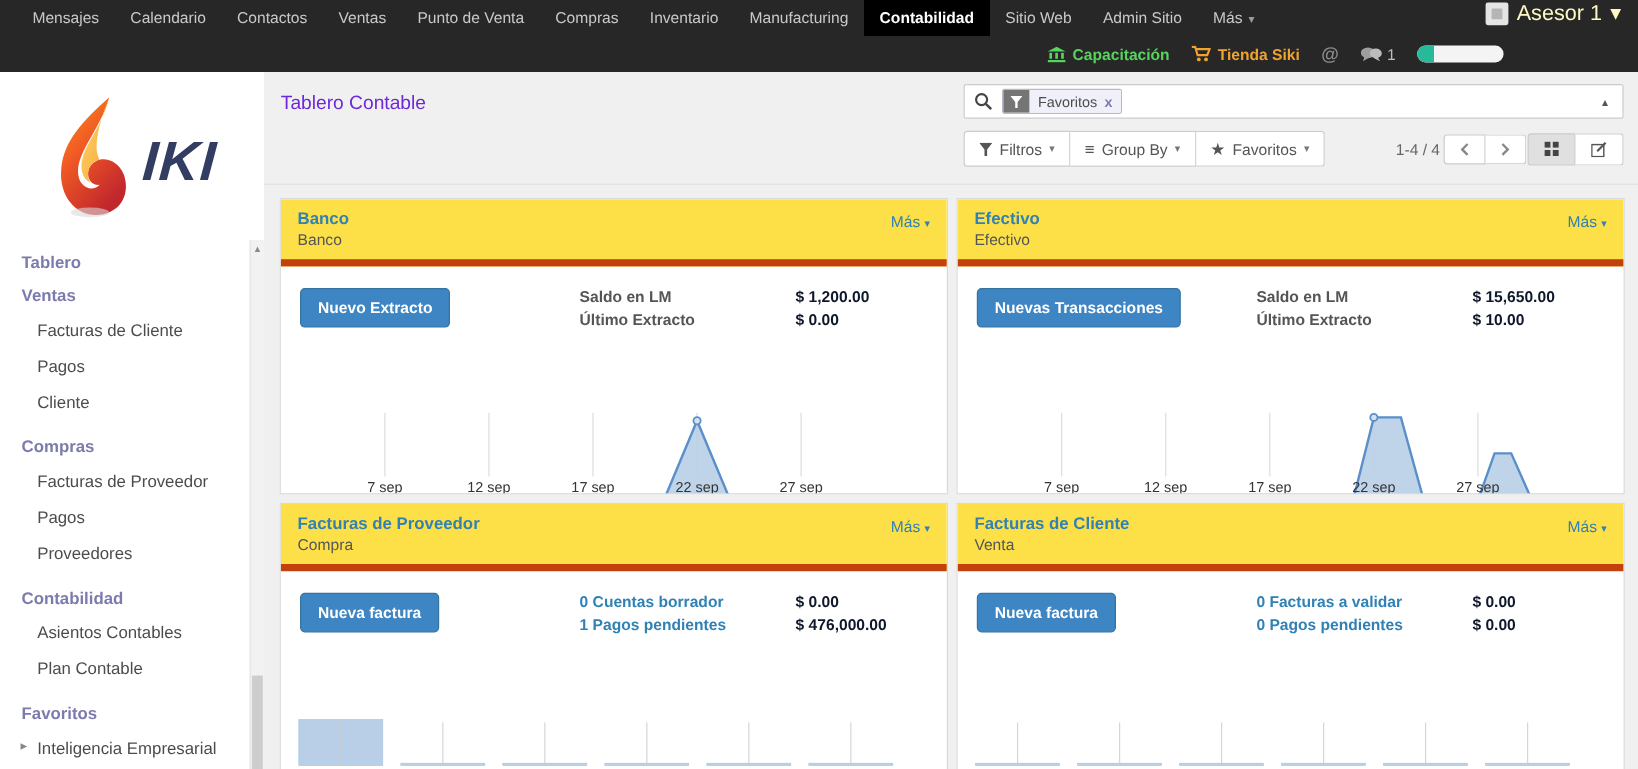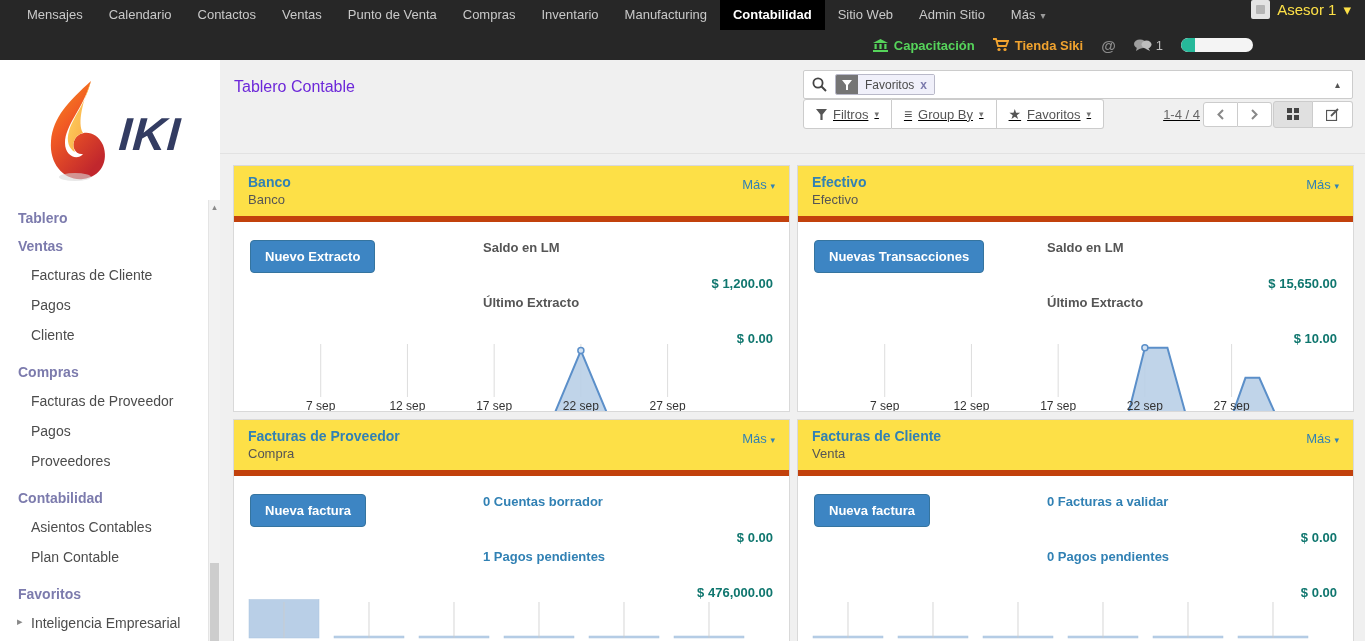--- a/index.html
+++ b/index.html
@@ -6,21 +6,21 @@
   html,body { width:1365px; height:641px; overflow:hidden;
     font-family:"Liberation Sans", sans-serif; background:#fff; }
 
   
   .topbar { height:60px; background:#272727; }
   .topbar-row1 { height:30px; display:flex; align-items:flex-start; padding-left:14px; }
   .menu-item { color:#c9c9c9; font-size:13px; line-height:30px; padding:0 13px; cursor:pointer; white-space:nowrap; }
   .menu-item.active { background:#000; color:#fff; font-weight:bold; }
   .menu-item .caret { margin-left:5px; font-size:10px; color:#9a9a9a; }
   .tb-spacer { flex:1; }
-  .user-area { display:flex; align-items:center; padding-right:14px; color:#fde047; font-size:15px; gap:7px; }
+  .user-area { display:flex; align-items:center; padding-right:14px; color:#fef9c3; font-size:18px; gap:7px; }
   .avatar { width:19px; height:19px; background:#e4e4e4; border-radius:2px; display:inline-flex; align-items:center; justify-content:center; }
   .avatar-inner { width:9px; height:9px; background:#b5b5b5; border-radius:1px; }
   .topbar-row2 { height:30px; display:flex; align-items:center; justify-content:flex-end; padding-right:112px; gap:18px; }
   .status-link { display:flex; align-items:center; gap:6px; font-size:13px; font-weight:bold; cursor:pointer; }
   .status-green { color:#56d45b; }
   .status-orange { color:#f1a32f; }
   .at-icon { color:#8b8b8b; font-size:15px; font-weight:bold; cursor:pointer; }
   .chat-wrap { display:flex; align-items:center; gap:4px; color:#bdbdbd; font-size:13px; cursor:pointer; }
   .progress-pill { width:72px; height:14px; background:#f4f4f4; border-radius:7px; overflow:hidden; display:flex; }
   .progress-fill { width:14px; height:100%; background:#26b99a; border-radius:7px 0 0 7px; }
@@ -48,21 +48,21 @@
   .page-title { font-size:16px; font-weight:normal; color:#6d28d9; padding-top:8px; }
   .ctrl-col { width:550px; }
   .searchbox { height:29px; background:#fff; border:1px solid #ccc; border-radius:2px; display:flex; align-items:center; padding:0 8px; gap:8px; }
   .search-icon-svg { flex:none; }
   .facet { display:flex; align-items:stretch; height:21px; border:1px solid #b9b9c9; border-radius:2px; overflow:hidden; font-size:12px; }
   .facet-icon { width:22px; background:#757575; display:flex; align-items:center; justify-content:center; }
   .facet-body { background:#f0f0fa; display:flex; align-items:center; padding:0 7px; gap:6px; color:#4c4c4c; }
   .facet-x { color:#7c7bad; font-weight:bold; cursor:pointer; }
   .search-input { flex:1; border:none; outline:none; font-size:13px; background:transparent; }
   .search-toggle { color:#555; font-size:10px; cursor:pointer; padding:0 4px; }
-  .toolbar-row { display:flex; justify-content:space-between; align-items:center;text-decoration:underline; }
+  .toolbar-row { margin-top:10px; display:flex; justify-content:space-between; align-items:center; }
   .btn-group { display:flex; }
   .btn { background:#fff; border:1px solid #ccc; color:#555; font-size:13px; padding:6px 12px; cursor:pointer; display:flex; align-items:center; gap:6px; }
   .btn-group .btn + .btn { border-left:none; }
   .btn-group .btn:first-child { border-radius:3px 0 0 3px; }
   .btn-group .btn:last-child { border-radius:0 3px 3px 0; }
   .btn .caret { font-size:9px; color:#777; }
   .btn .gicon { font-size:14px; color:#555; }
   .pager-area { display:flex; align-items:center; gap:1px; }
   .pager-range { font-size:13px; color:#666; margin-right:2px; }
   .btn.icon-btn { padding:6px 13px; }
@@ -75,21 +75,21 @@
   .card-title { color:#3181b4; font-weight:bold; font-size:14px; line-height:18px; cursor:pointer; }
   .card-subtitle { color:#555; font-size:13px; line-height:17px; }
   .more-link { position:absolute; right:14px; top:11px; color:#3181b4; font-size:13px; cursor:pointer; }
   .more-link .caret { font-size:9px; }
   .card-body { position:relative; height:197px; }
   .primary-btn { position:absolute; left:16px; top:18px; background:#3d85c3; border:1px solid #35749f; color:#fff; font-size:13px; font-weight:bold; padding:8px 14px; border-radius:4px; cursor:pointer; }
   .stats { position:absolute; right:16px; top:16px; width:290px; font-size:13px; }
   .stat-row { display:flex; line-height:19px;font-weight:bold; }
   .stat-label { flex:1; color:#555; }
   .stat-label.link { color:#3181b4; cursor:pointer; }
-  .stat-value { width:110px; text-align:right; color:#0f766e;margin-top:36px; }
+  .stat-value { width:110px; text-align:left; color:#0f172a; }
   .chart { position:absolute; left:0; right:0; bottom:0; }
   .chart-line { height:95px; }
   .chart-bar { height:115px; }
 </style>
 </head>
 <body>
 
 <div class="topbar">
   <div class="topbar-row1">
     <div class="menu-item">Mensajes</div>

